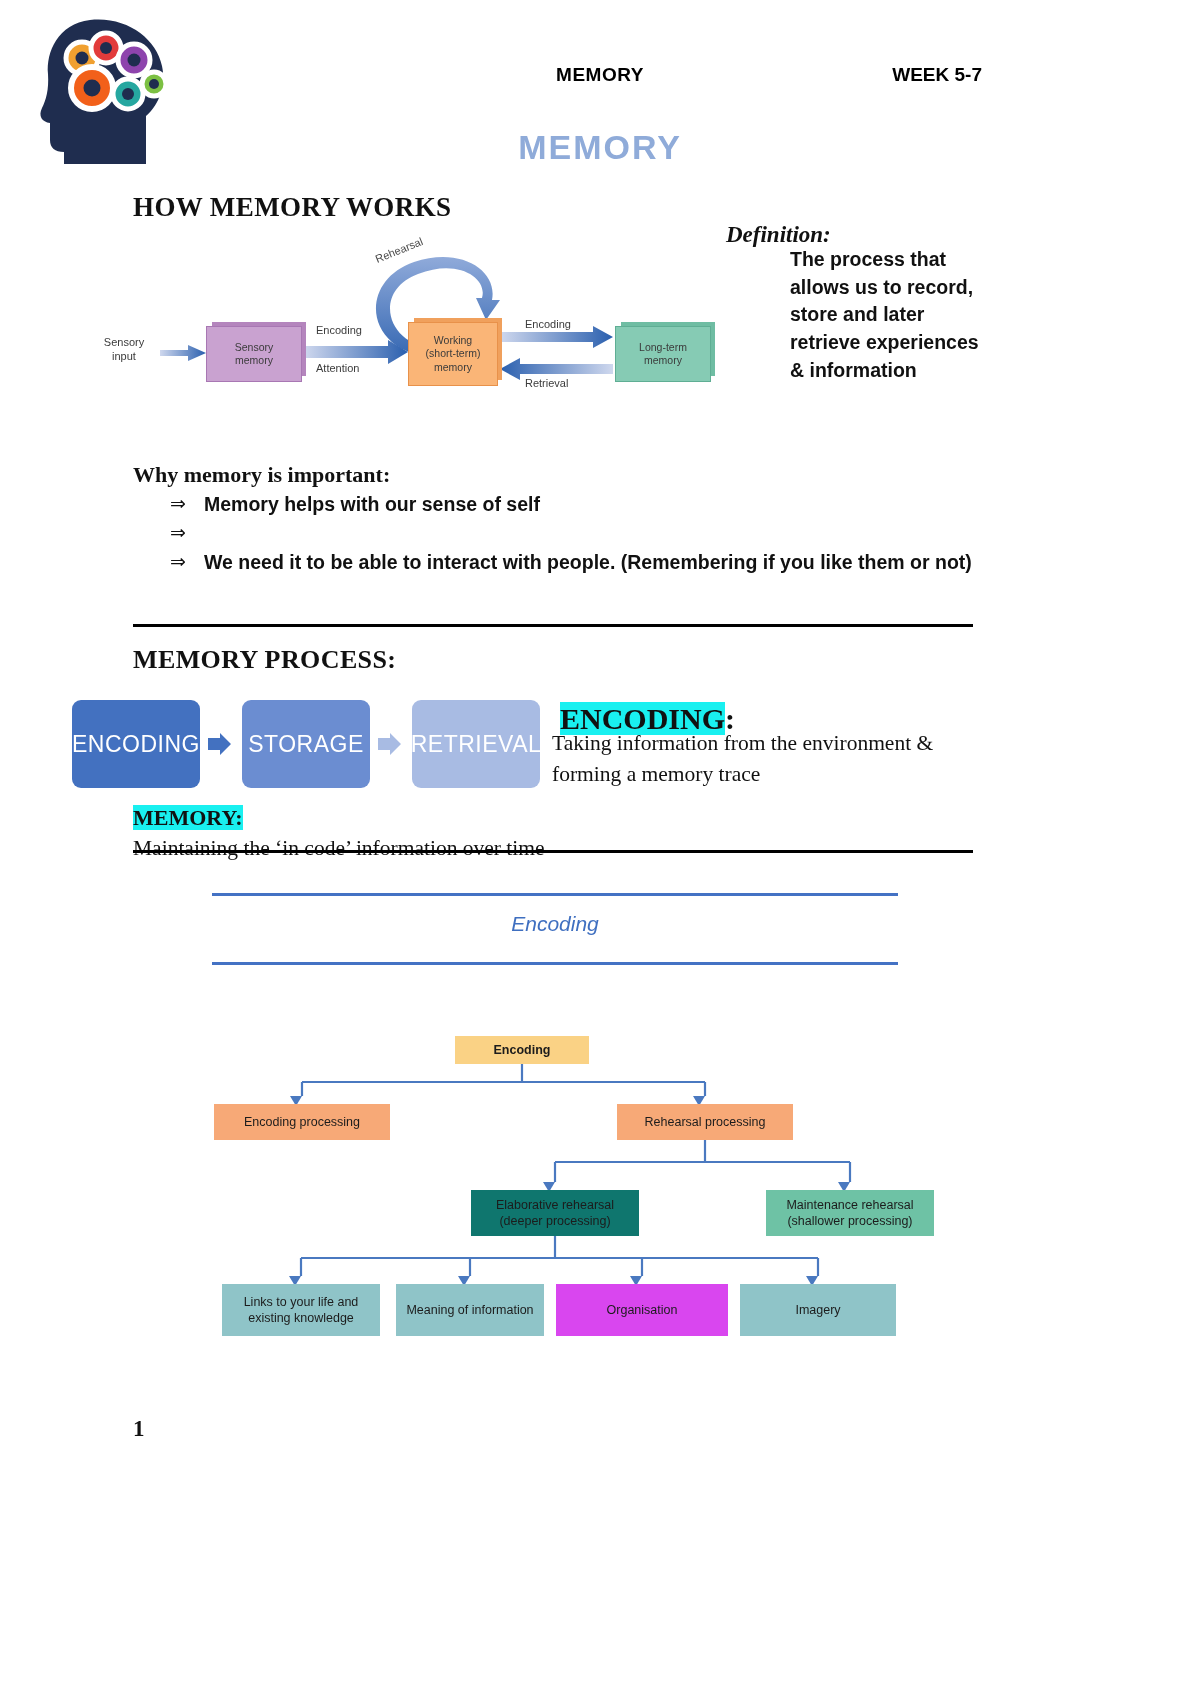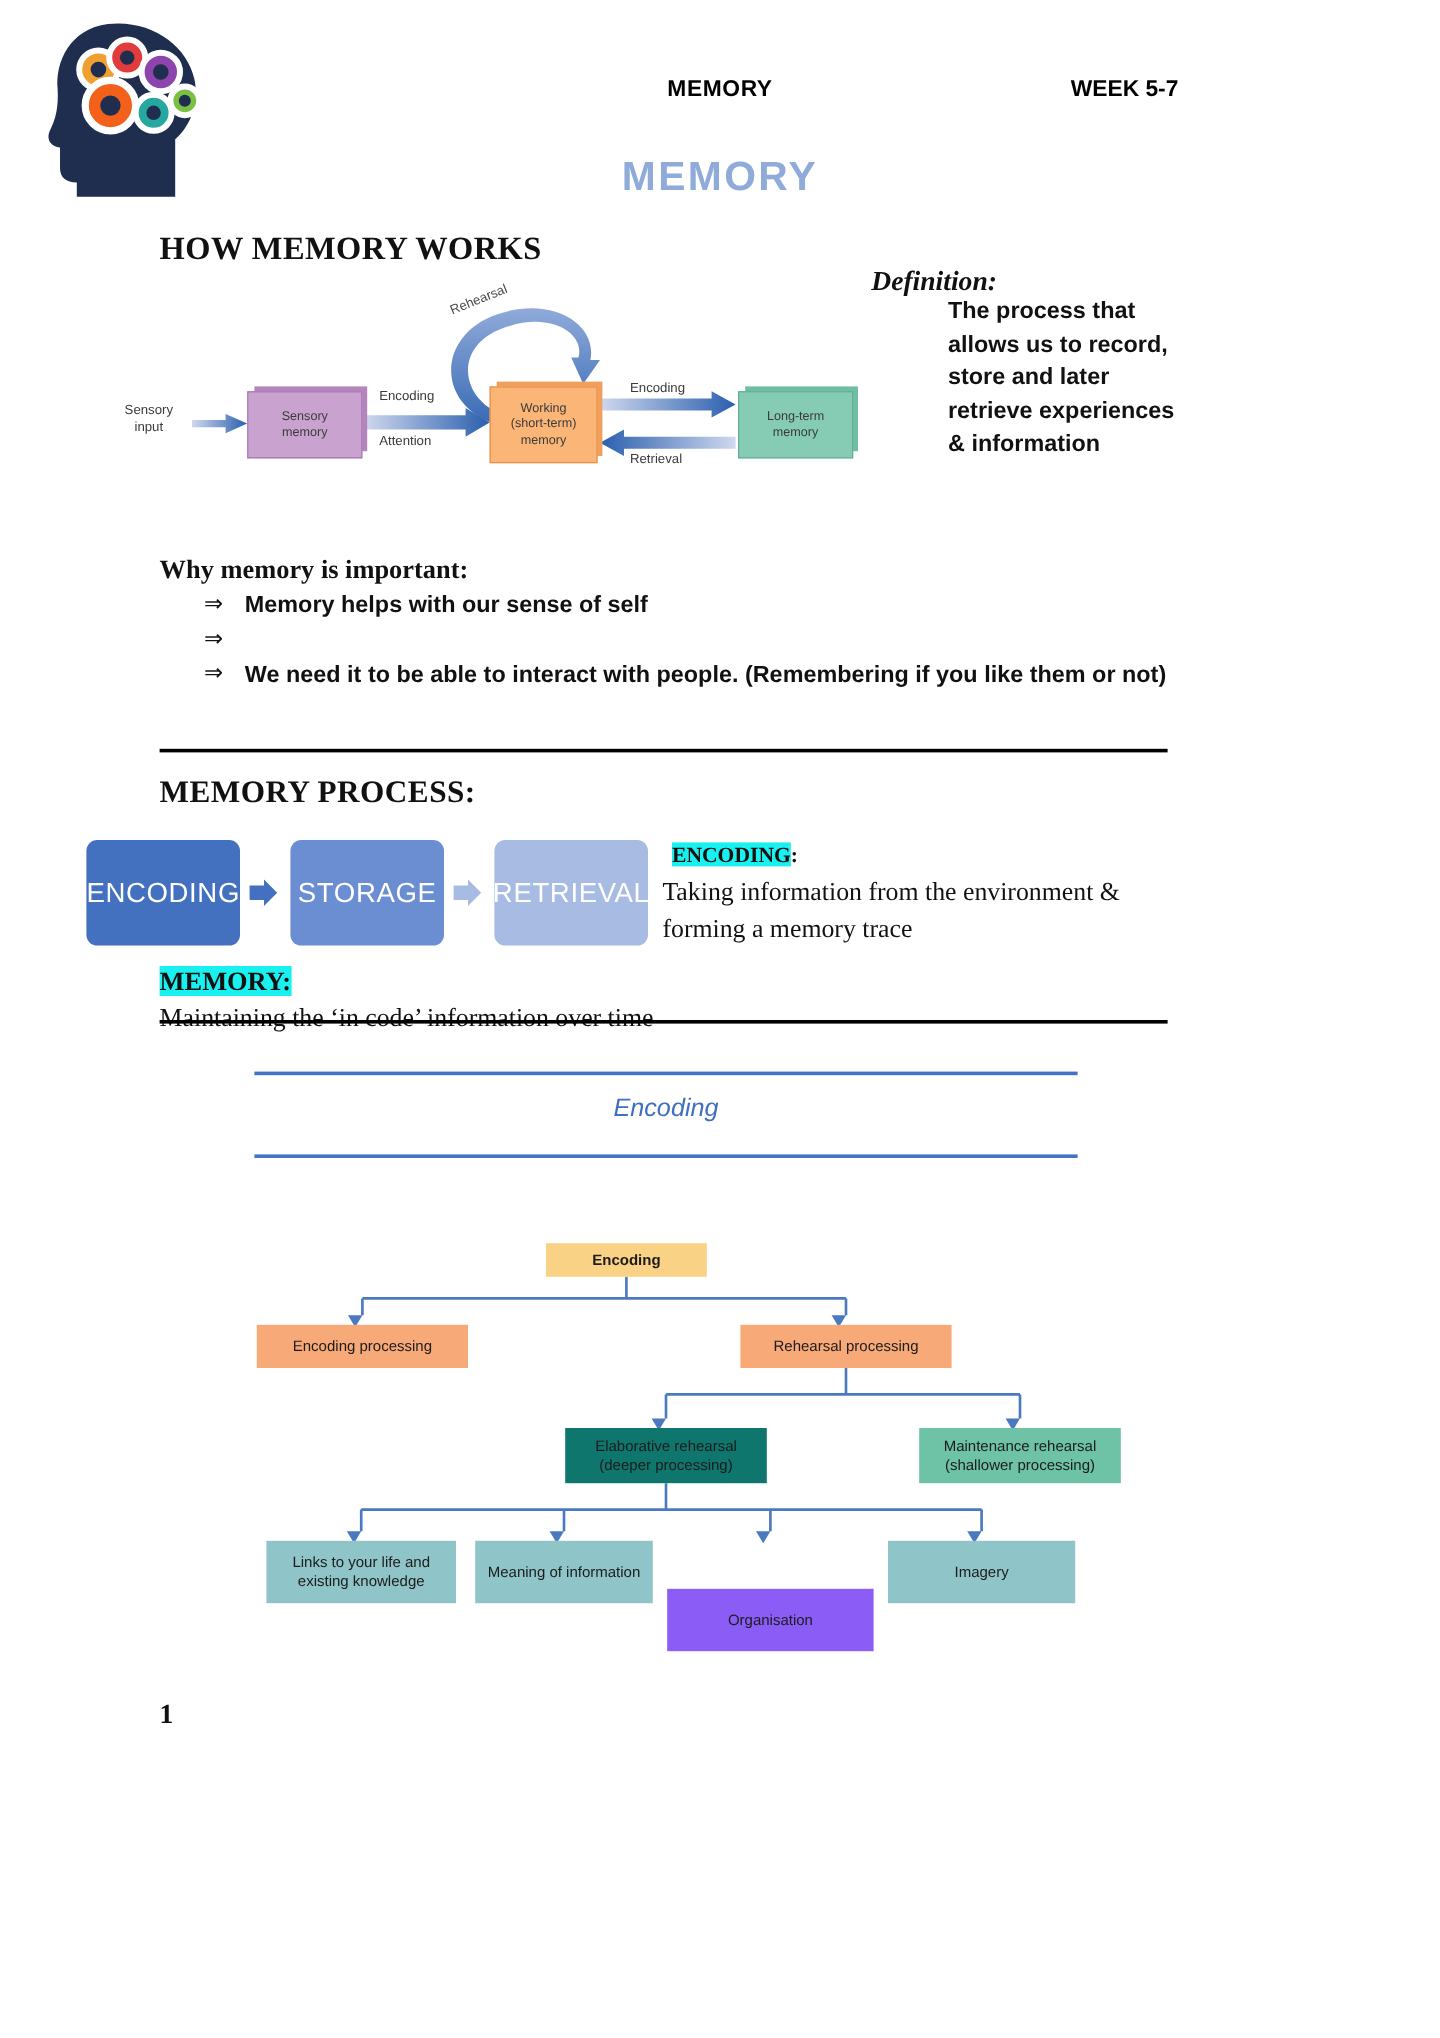--- a/index.html
+++ b/index.html
@@ -60,21 +60,21 @@
   
   .proc{position:absolute;left:72px;top:700px;width:480px;height:88px;}
   .pbox{position:absolute;top:0;width:128px;height:88px;border-radius:9px;
     display:flex;align-items:center;justify-content:center;
     font-family:"Liberation Sans",sans-serif;font-size:23px;color:#ffffff;letter-spacing:.5px;}
   .pb1{left:0px;background:#4371c0;}
   .pb2{left:170px;background:#6b8dd1;}
   .pb3{left:340px;background:#a8bbe3;}
   .parrow{position:absolute;top:30px;width:28px;height:28px;}
 
-  .enc-head{position:absolute;left:560px;top:702px;font-size:18px;font-weight:bold;color:#111;}
+  .enc-head{position:absolute;left:560px;top:702px;font-size:30px;font-weight:bold;color:#111;}
   .hl{background:#19f0f0;}
   .enc-body{position:absolute;left:552px;top:728px;width:420px;font-size:21.5px;line-height:1.42;color:#111;}
   .sto-head{position:absolute;left:133px;top:805px;font-size:22px;font-weight:bold;color:#111;}
   .sto-body{position:absolute;left:133px;top:833px;width:840px;font-size:21.5px;line-height:1.4;color:#111;}
 
   
   .ban-line{position:absolute;left:212px;width:686px;height:2.5px;background:#4472c4;}
   .ban-l1{top:893px;}
   .ban-l2{top:962px;}
   .ban-txt{position:absolute;left:212px;top:912px;width:686px;text-align:center;
@@ -84,21 +84,21 @@
   .tree{position:absolute;left:200px;top:1020px;width:740px;height:330px;}
   .tbox{position:absolute;display:flex;align-items:center;justify-content:center;text-align:center;
     font-family:"Liberation Sans",sans-serif;font-size:12.5px;color:#1c1c1c;line-height:1.3;}
   .t-root{left:255px;top:16px;width:134px;height:28px;background:#fad285;font-weight:bold;}
   .t-auto{left:14px;top:84px;width:176px;height:36px;background:#f7a977;}
   .t-eff{left:417px;top:84px;width:176px;height:36px;background:#f7a977;}
   .t-elab{left:271px;top:170px;width:168px;height:46px;background:#0f766e;}
   .t-main{left:566px;top:170px;width:168px;height:46px;background:#6ec2a5;}
   .t-l1{left:22px;top:264px;width:158px;height:52px;background:#8fc4c8;}
   .t-l2{left:196px;top:264px;width:148px;height:52px;background:#8fc4c8;}
-  .t-l3{left:356px;top:264px;width:172px;height:52px;background:#8b5cf6;margin-top:40px;}
+  .t-l3{left:356px;top:264px;width:172px;height:52px;background:#d946ef;}
   .t-l4{left:540px;top:264px;width:156px;height:52px;background:#8fc4c8;}
 
   .pagenum{position:absolute;left:133px;top:1416px;font-size:23px;font-weight:bold;color:#111;}
 </style>
 </head>
 <body>
 
 <div class="page">
 
   <div class="brain-logo">

